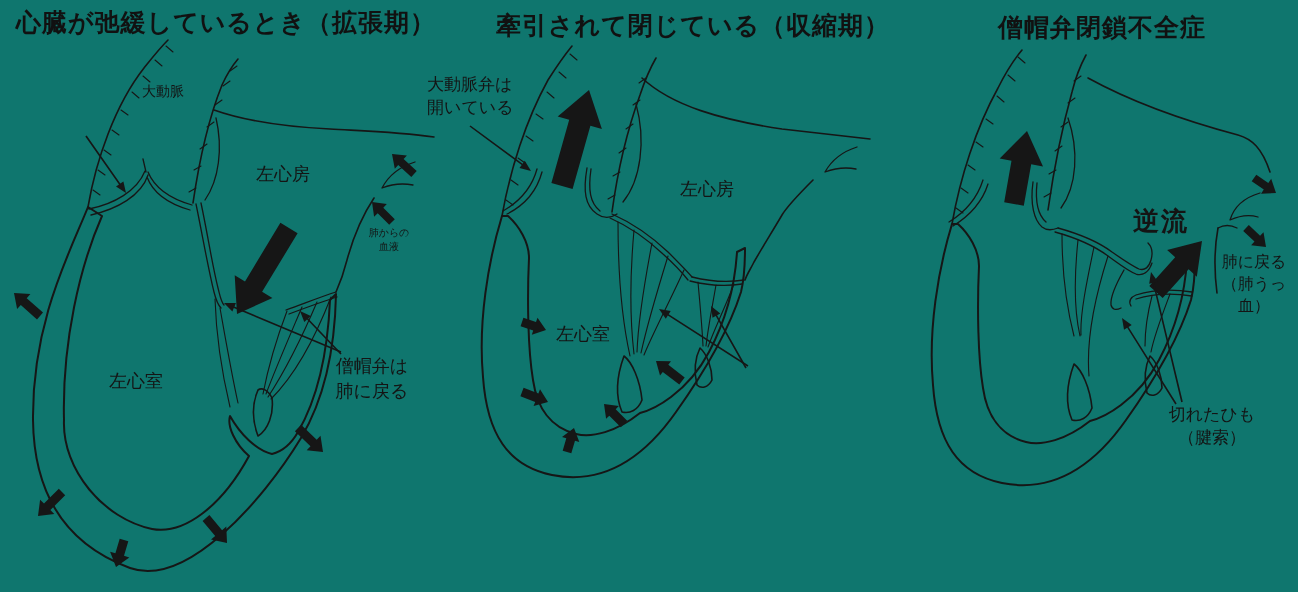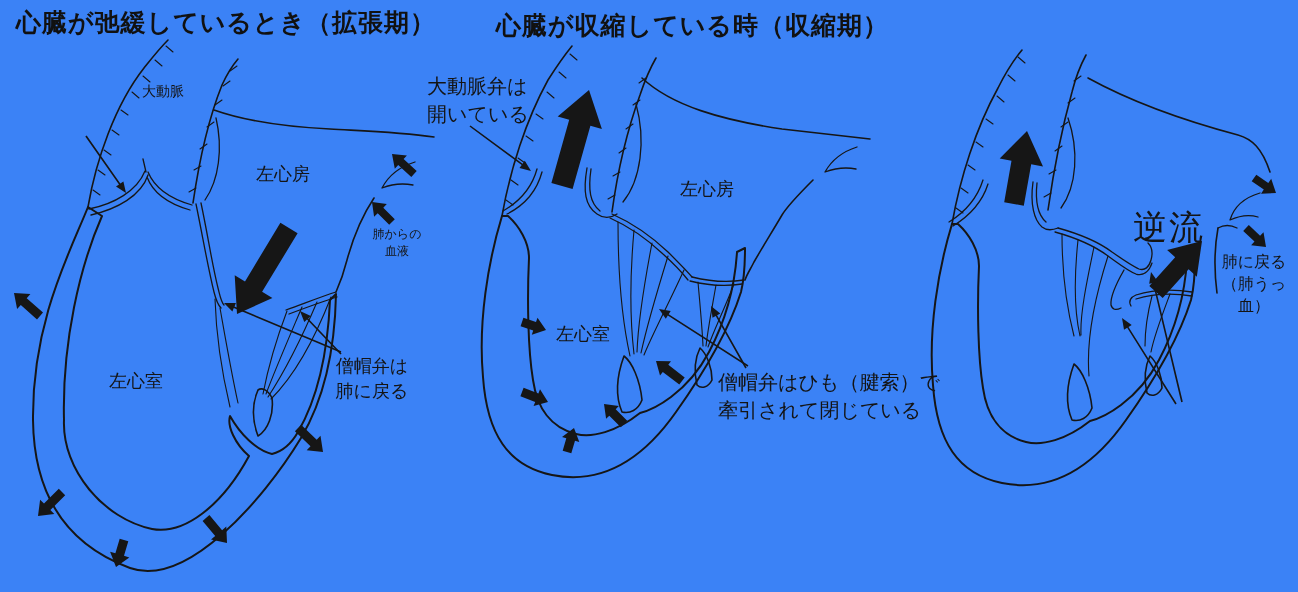--- a/index.html
+++ b/index.html
@@ -1,30 +1,30 @@
 <!DOCTYPE html>
 <html><head>
 <meta charset="utf-8">
 <style>
   html,body{margin:0;padding:0;background:#ffffff;}
   .canvas{
-    position:relative;width:1298px;height:592px;background:#3b82f6;overflow:hidden;
+    position:relative;width:1298px;height:592px;background:#0f766e;overflow:hidden;
     font-family:"Liberation Sans","DejaVu Sans",sans-serif;color:#141414;
   }
   .canvas svg{position:absolute;top:0;}
   .panel-title{
     position:absolute;font-size:25px;font-weight:bold;letter-spacing:1px;
     color:#111;white-space:nowrap;
   }
   .lbl{
-    position:absolute;font-size:20px;line-height:1.38;color:#141414;
+    position:absolute;font-size:17px;line-height:1.38;color:#141414;
     white-space:pre-line;
   }
   .lbl.center{text-align:center;}
-  .lbl.big{font-size:34px;font-weight:normal;letter-spacing:2px;}
+  .lbl.big{font-size:26px;font-weight:bold;letter-spacing:2px;}
   path,polygon{vector-effect:non-scaling-stroke;}
   .ink{stroke:#161616;fill:none;stroke-linecap:round;stroke-linejoin:round;}
   .w16{stroke-width:1.6;} .w13{stroke-width:1.3;} .w11{stroke-width:1.1;} .w20{stroke-width:2;}
   .blk{fill:#161616;stroke:none;}
 </style>
 </head>
 <body>
 
 <div class="canvas">
 
@@ -183,34 +183,35 @@
       <polygon class="blk" points="1243.2,230.9 1254.5,241.6 1251.1,245.3 1266,247 1263.5,232.2 1260.1,235.8 1248.8,225.1"></polygon>
     </g>
 
     <g>
       <polygon class="blk" points="1176.7,403.6 1128.5,326.9 1131.7,324.9 1122,318 1124,329.7 1127.2,327.7 1175.3,404.4"></polygon>
       <polygon class="blk" points="1182.8,401.8 1154.3,282.5 1157.9,281.7 1151,272 1149.2,283.7 1152.8,282.9 1181.2,402.2"></polygon>
     </g>
   </svg>
 
   <div class="panel-title" style="left:16px;top:6px">心臓が弛緩しているとき（拡張期）</div>
-  <div class="panel-title" style="left:496px;top:9px">心臓が収縮している時（収縮期）</div>
+  <div class="panel-title" style="left:496px;top:9px">牽引されて閉じている（収縮期）</div>
+  <div class="panel-title" style="left:998px;top:11px">僧帽弁閉鎖不全症</div>
 
   <div class="lbl" style="left:142px;top:82px;font-size:14px">大動脈</div>
   <div class="lbl" style="left:256px;top:162px;font-size:18px">左心房</div>
-  <div class="lbl center" style="left:364px;top:226px;width:66px;font-size:12px">肺からの
+  <div class="lbl center" style="left:356px;top:226px;width:66px;font-size:10px">肺からの
 血液</div>
   <div class="lbl" style="left:109px;top:369px;font-size:18px">左心室</div>
   <div class="lbl center" style="left:326px;top:354px;width:92px;font-size:18px">僧帽弁は
 肺に戻る</div>
 
   <div class="lbl" style="left:427px;top:73px">大動脈弁は
 開いている</div>
   <div class="lbl" style="left:680px;top:177px;font-size:18px">左心房</div>
   <div class="lbl" style="left:556px;top:322px;font-size:18px">左心室</div>
-  <div class="lbl" style="left:718px;top:369px">僧帽弁はひも（腱索）で
-牽引されて閉じている</div>
 
   <div class="lbl big" style="left:1133px;top:204px">逆流</div>
   <div class="lbl center" style="left:1208px;top:251px;width:92px;font-size:16px">肺に戻る
 （肺うっ血）</div>
+  <div class="lbl center" style="left:1162px;top:403px;width:100px">切れたひも
+（腱索）</div>
 
 </div>
 
 </body></html>

